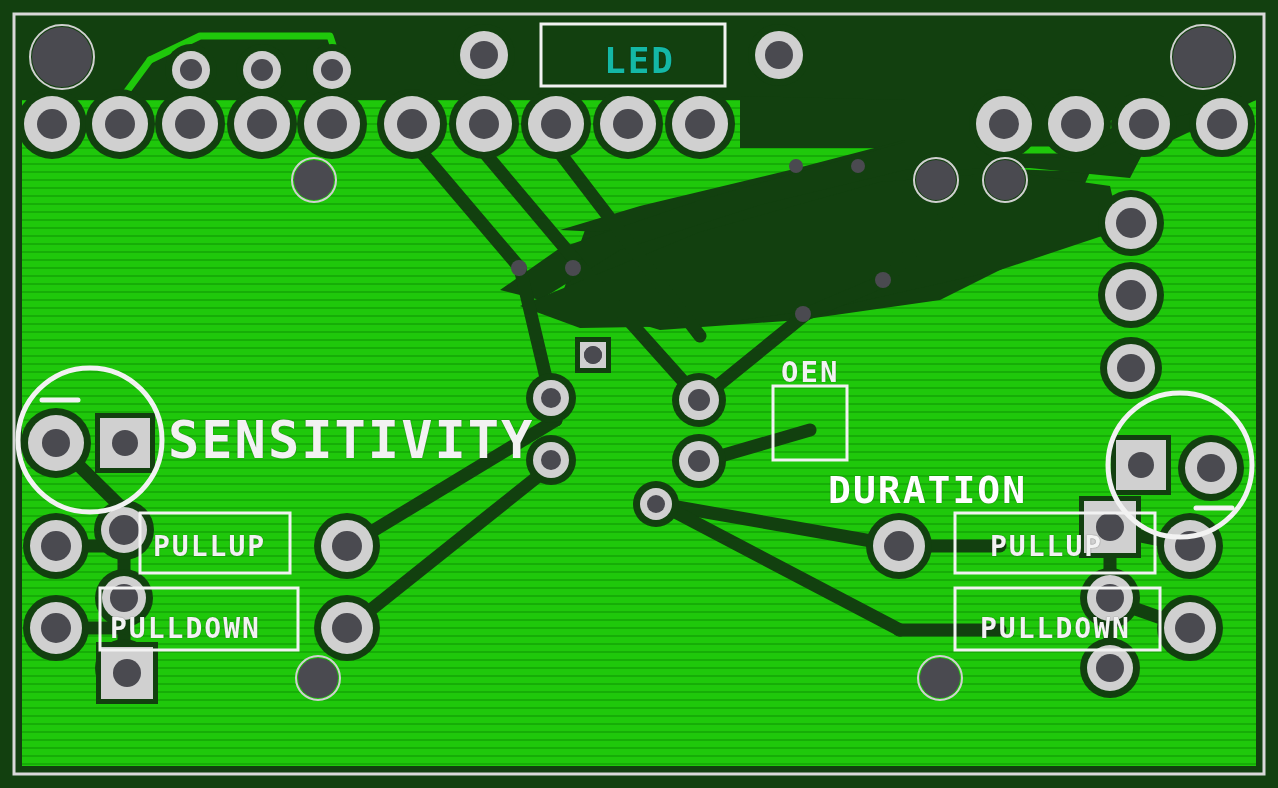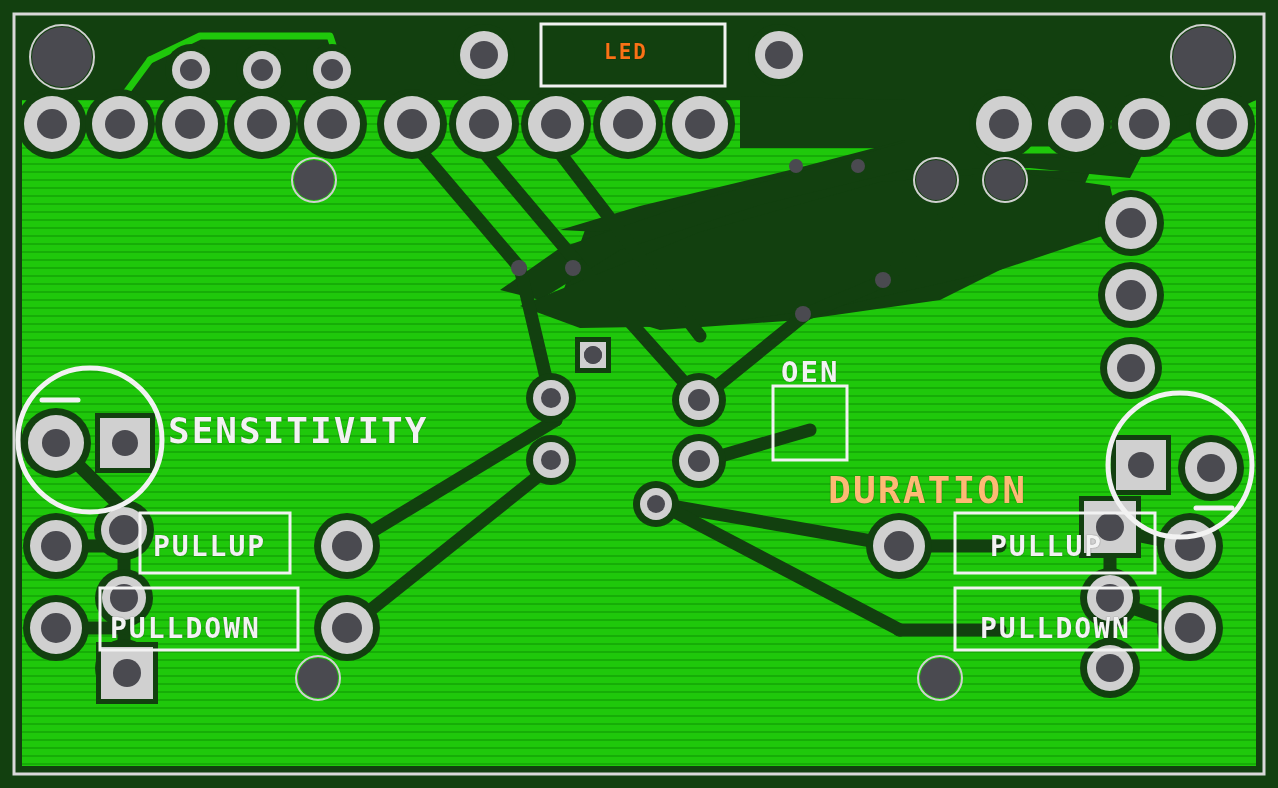--- a/index.html
+++ b/index.html
@@ -387,23 +387,23 @@
         <circle cx="90" cy="440" r="72"></circle>
         <circle cx="1180" cy="465" r="72"></circle>
       </g>
     <g id="silk-dashes" stroke="#f2f2f2" stroke-width="5" stroke-linecap="round">
         <line x1="42" y1="400" x2="78" y2="400"></line>
         <line x1="1196" y1="508" x2="1232" y2="508"></line>
       </g>
   </svg>
 
   <div id="labels-layer">
-      <div class="silk-label" style="left: 604px; top: 40px; font-size: 21px; color: #f97316;">LED</div>
-      <div class="silk-label" style="left: 168px; top: 410px; font-size: 36px; color: rgb(242, 242, 242);">SENSITIVITY</div>
+      <div class="silk-label" style="left: 604px; top: 40px; font-size: 36px; color: #14b8a6;">LED</div>
+      <div class="silk-label" style="left: 168px; top: 410px; font-size: 52px; color: rgb(242, 242, 242);">SENSITIVITY</div>
       <div class="silk-label" style="left: 781px; top: 355px; font-size: 29px; color: rgb(242, 242, 242);">OEN</div>
-      <div class="silk-label" style="left: 828px; top: 468px; font-size: 38px; color: #fdba74;">DURATION</div>
+      <div class="silk-label" style="left: 828px; top: 468px; font-size: 38px; color: #ffffff;">DURATION</div>
       <div class="silk-label" style="left: 153px; top: 530px; font-size: 28px; color: rgb(242, 242, 242);">PULLUP</div>
       <div class="silk-label" style="left: 110px; top: 612px; font-size: 28px; color: rgb(242, 242, 242);">PULLDOWN</div>
       <div class="silk-label" style="left: 990px; top: 530px; font-size: 28px; color: rgb(242, 242, 242);">PULLUP</div>
       <div class="silk-label" style="left: 980px; top: 612px; font-size: 28px; color: rgb(242, 242, 242);">PULLDOWN</div>
     </div>
 
 </div>
 
 </body></html>

